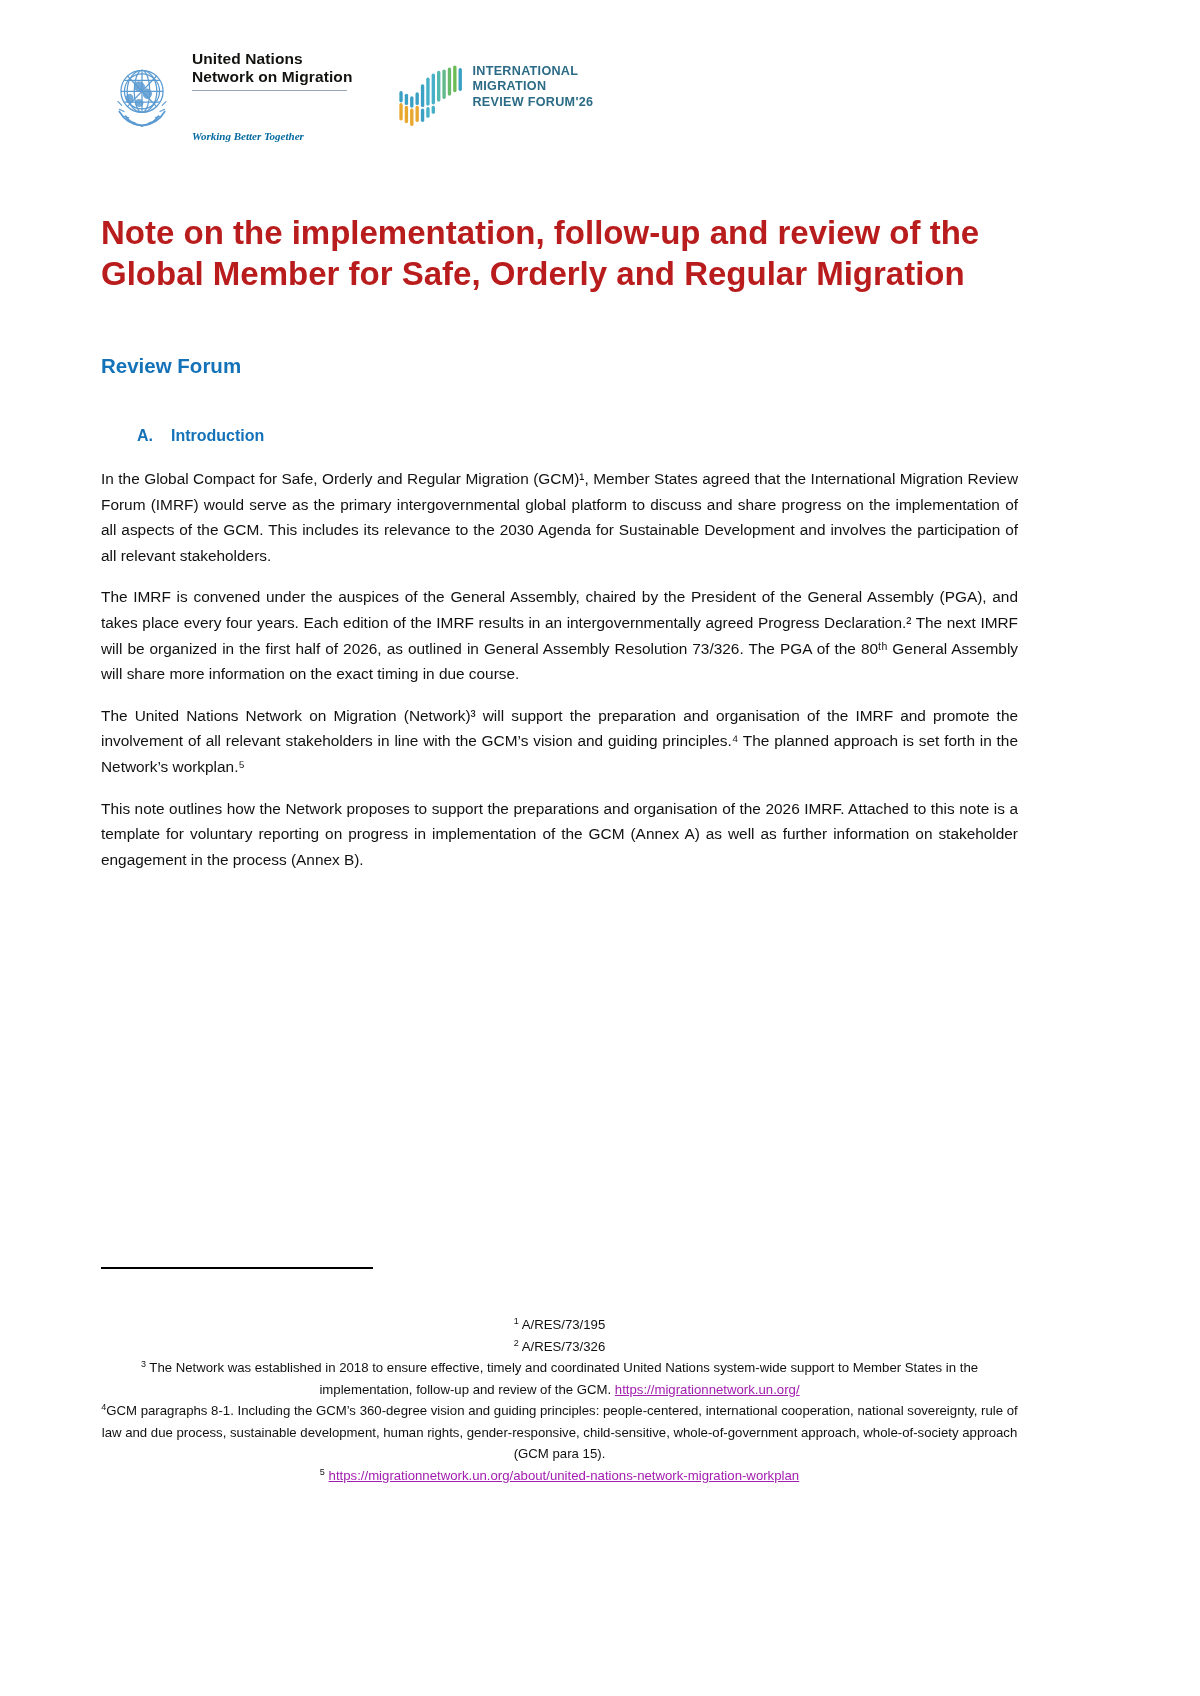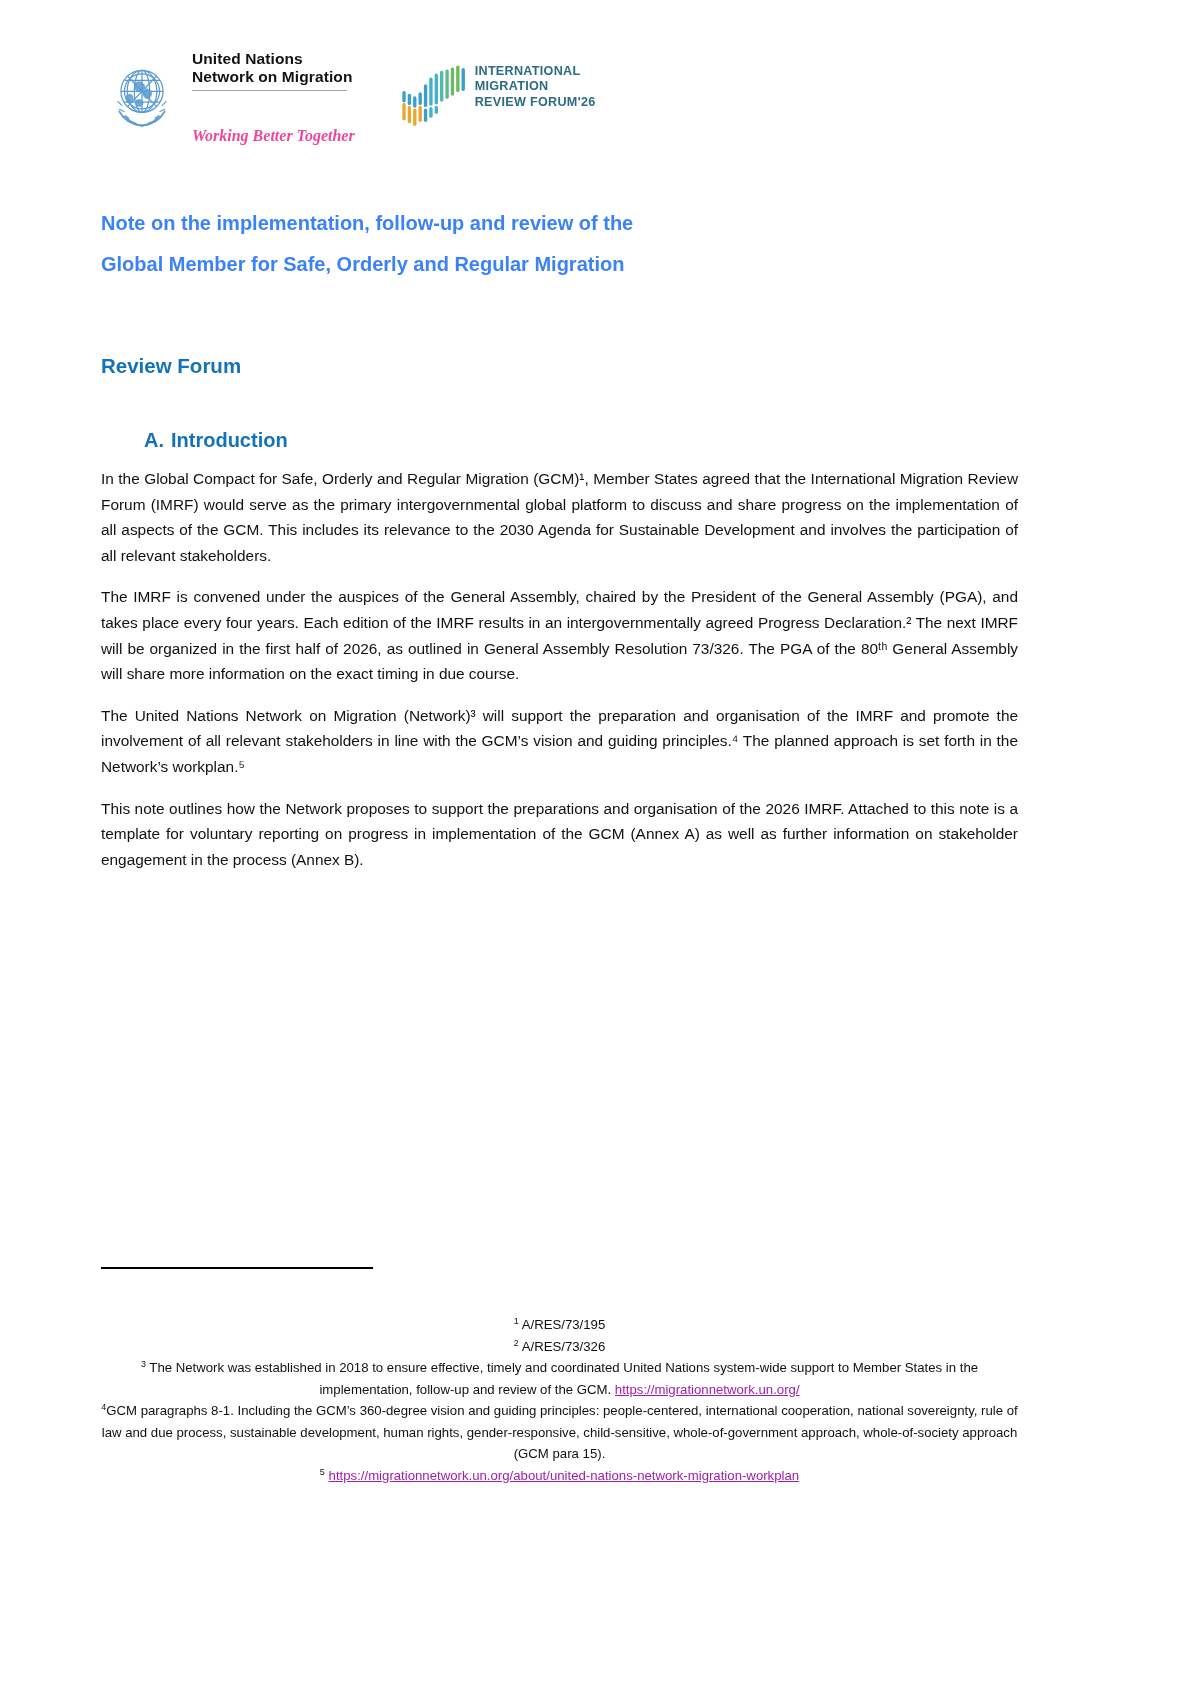--- a/index.html
+++ b/index.html
@@ -58,23 +58,23 @@
   .un-rule {
     width: 155px;
     height: 1px;
     background: #9aa7b4;
     margin: 4px 0 3px 0;
   }
   .un-wordmark .tag {
     font-family: "Liberation Serif", serif;
     font-style: italic;
     font-weight: bold;
-    font-size: 16px;
+    font-size: 11px;
     line-height: 14px;
-    color: #ec4899;
+    color: #0369a1;
     white-space: nowrap;
     margin-top: 35px;
   }
 
   .imrf-logo {
     display: flex;
     align-items: flex-start;
     margin-top: 2px;
   }
   .imrf-mark {
@@ -98,46 +98,45 @@
   }
 
   
   .doc-title {
     position: absolute;
     left: 101px;
     top: 190px;
     width: 900px;
     font-family: "Liberation Sans", sans-serif;
     font-weight: bold;
-    font-size: 20px;
+    font-size: 33px;
     line-height: 41px;
-    color: #3b82f6;
+    color: #b91c1c;
   }
   .doc-subtitle {
     position: absolute;
     left: 101px;
     top: 299px;
     width: 870px;
     font-family: "Liberation Sans", sans-serif;
     font-weight: bold;
     font-size: 20.5px;
     line-height: 33px;
     color: #1472b8;
   }
 
   .section-heading {
     position: absolute;
     left: 137px;
     top: 407px;
     font-family: "Liberation Sans", sans-serif;
     font-weight: bold;
-    font-size: 20px;
+    font-size: 16px;
     line-height: 26px;
     color: #1472b8;
-    text-align: center;
   }
   .section-heading .sec-letter {
     display: inline-block;
     width: 34px;
   }
 
   
   .body-text {
     position: absolute;
     left: 101px;

